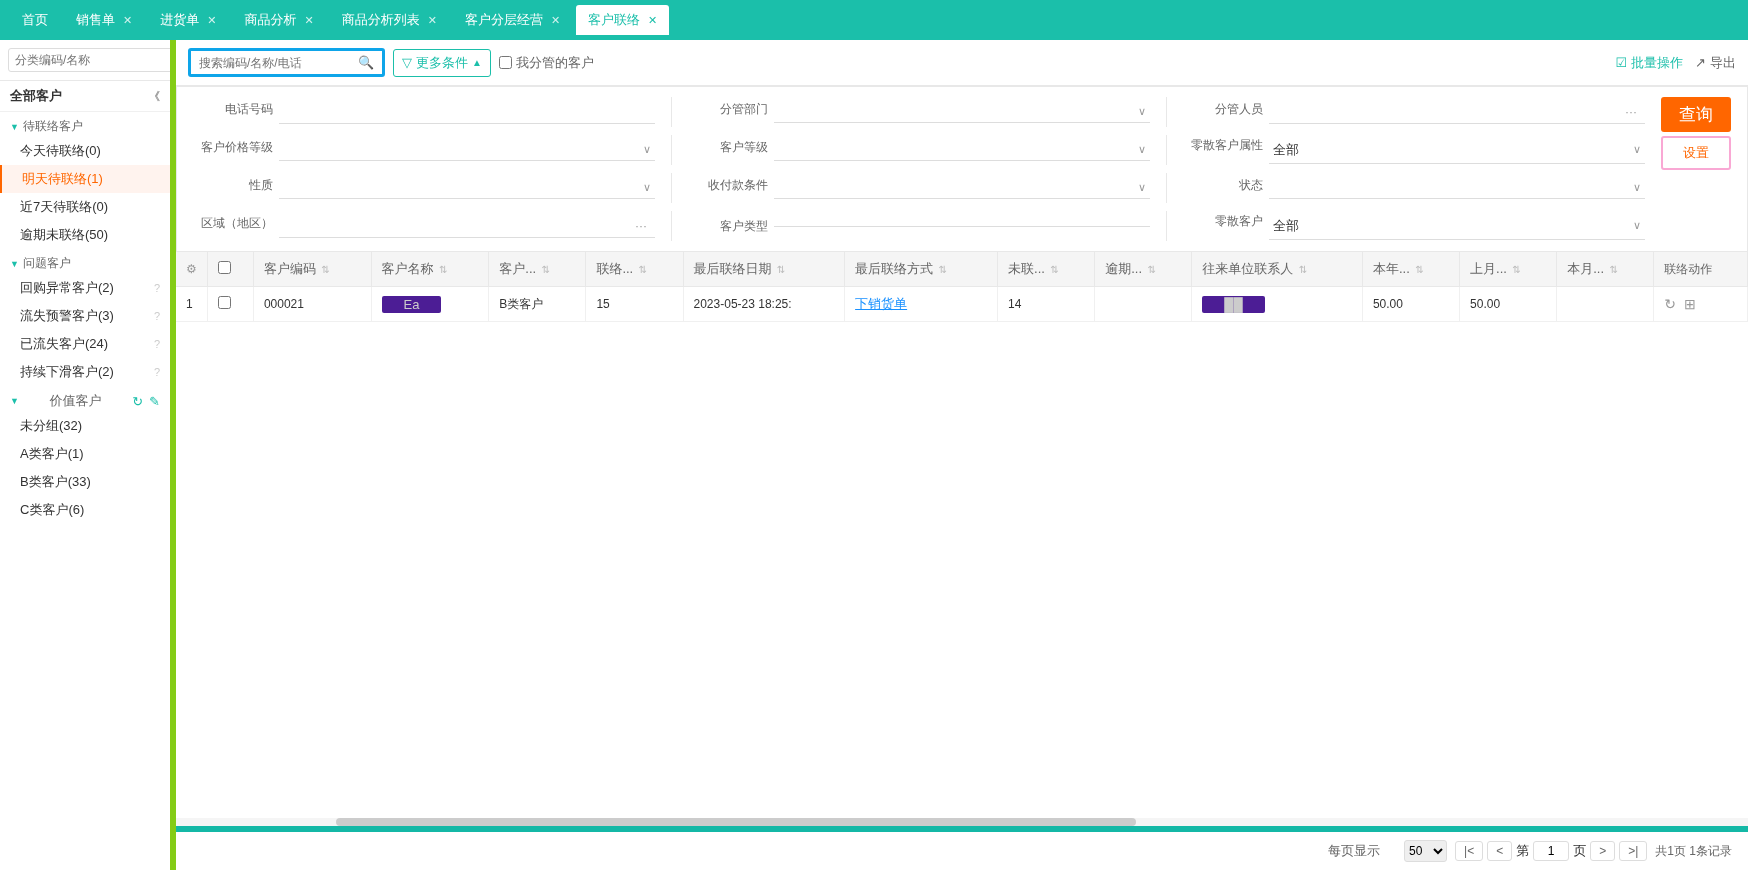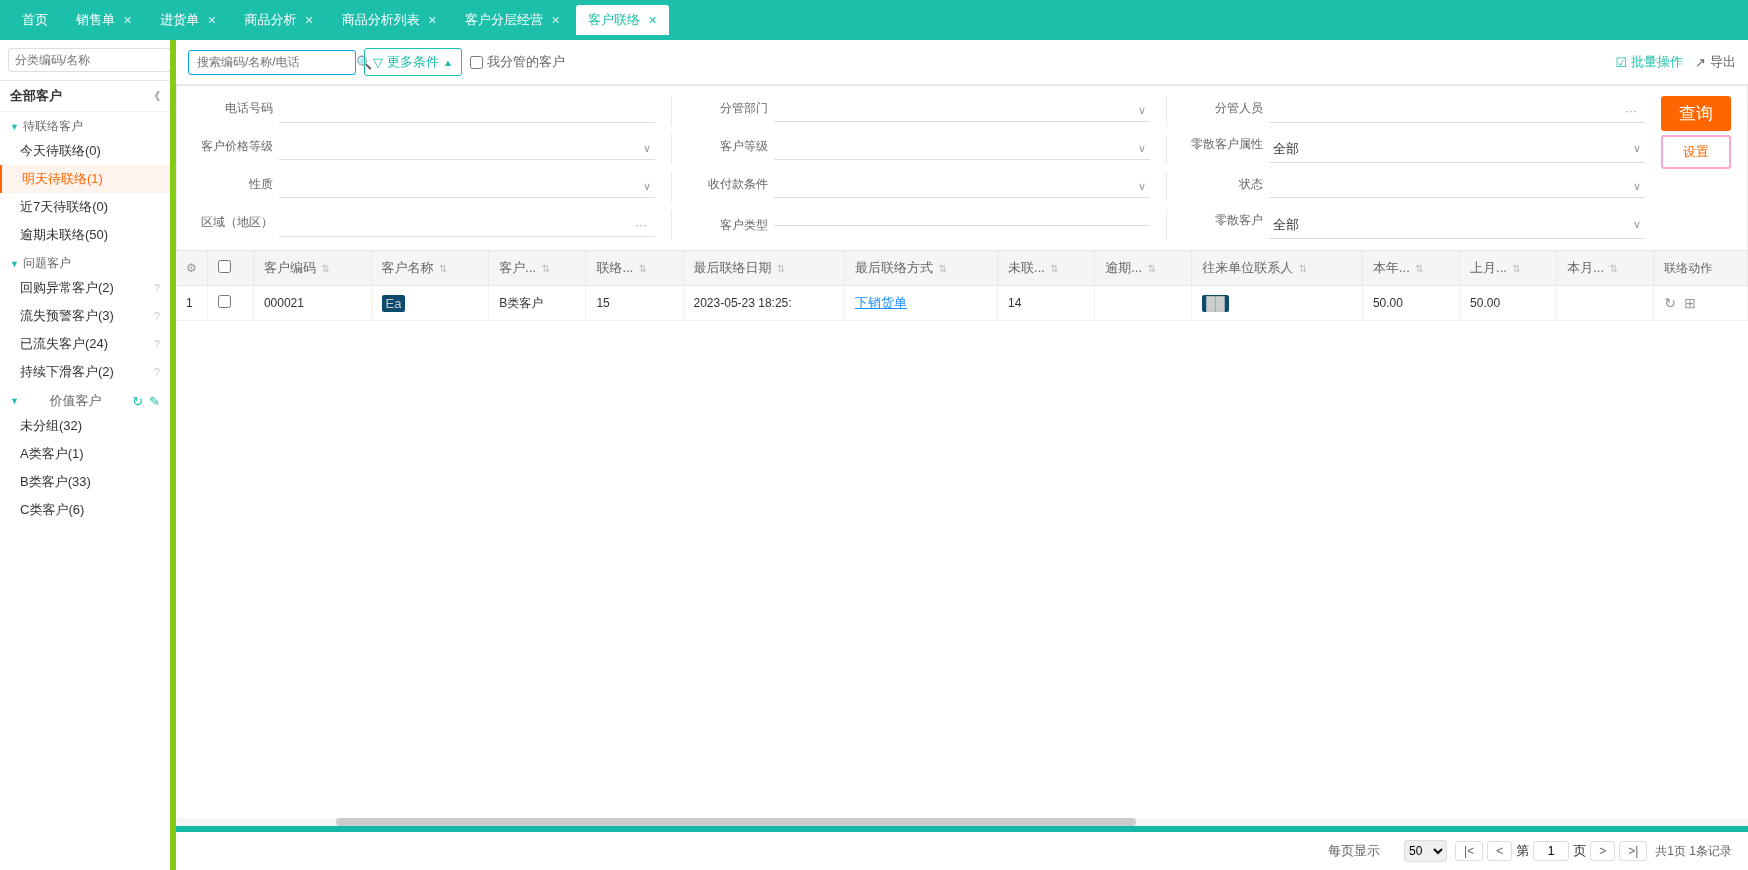--- a/index.html
+++ b/index.html
@@ -26,21 +26,21 @@
     .sidebar-group-title::before { content: '▼'; font-size: 9px; color: #1bbfaa; }
     .sidebar-item { padding: 5px 10px 5px 20px; cursor: pointer; color: #333; font-size: 12px; display: flex; align-items: center; justify-content: space-between; }
     .sidebar-item.active { background: #fff3ee; color: #ff6600; border-left: 2px solid #ff6600; }
     .sidebar-item .help-icon { color: #ccc; font-size: 11px; }
 
     
     .content { flex: 1; display: flex; flex-direction: column; overflow: hidden; }
 
     
     .toolbar { background: #fff; padding: 8px 12px; display: flex; align-items: center; gap: 8px; border-bottom: 1px solid #e8e8e8; }
-    .search-box { display: flex; align-items: center; border: 1px solid #0ea5e9; border-radius: 3px; padding: 4px 8px; gap: 4px; width: 168px; }
+    .search-box { display: flex; align-items: center; border: 3px solid #0ea5e9; border-radius: 3px; padding: 4px 8px; gap: 4px; width: 197px; }
     .search-box input { border: none; outline: none; font-size: 12px; flex: 1; color: #999; }
     .search-icon { color: #999; cursor: pointer; }
     .filter-btn { display: flex; align-items: center; gap: 4px; color: #1bbfaa; cursor: pointer; font-size: 12px; padding: 4px 8px; border: 1px solid #1bbfaa; border-radius: 3px; }
     .filter-btn .arrow { font-size: 10px; }
     .my-customers { display: flex; align-items: center; gap: 4px; color: #666; font-size: 12px; cursor: pointer; }
     .my-customers input[type=checkbox] { cursor: pointer; }
     .toolbar-right { margin-left: auto; display: flex; align-items: center; gap: 12px; }
     .batch-op { color: #1bbfaa; cursor: pointer; font-size: 12px; display: flex; align-items: center; gap: 4px; }
     .export-btn { color: #666; cursor: pointer; font-size: 12px; display: flex; align-items: center; gap: 4px; }
 
@@ -63,21 +63,21 @@
     .table-area { flex: 1; overflow: auto; background: #fff; margin: 0; }
     table { width: 100%; border-collapse: collapse; }
     thead tr { background: #f5f5f5; border-bottom: 1px solid #e8e8e8; }
     th { padding: 8px 10px; text-align: left; font-weight: normal; color: #666; font-size: 12px; border-right: 1px solid #e8e8e8; white-space: nowrap; position: relative; }
     th .sort-icon { color: #bbb; font-size: 10px; margin-left: 2px; }
     td { padding: 8px 10px; border-bottom: 1px solid #f0f0f0; border-right: 1px solid #f0f0f0; font-size: 12px; color: #333; white-space: nowrap; }
     .settings-col { width: 30px; text-align: center; color: #999; cursor: pointer; }
     .link-text { color: #1890ff; cursor: pointer; text-decoration: underline; }
     .action-icons { display: flex; gap: 8px; }
     .action-icon { color: #999; cursor: pointer; font-size: 14px; }
-    .blurred-text { color: #ccc; background: #0c4a6e; border-radius: 2px; padding: 1px 4px; }
+    .blurred-text { color: #ccc; background: #4c1d95; border-radius: 2px; padding: 1px 22px; }
 
     
     .table-footer { background: #fff; border-top: 6px solid #14b8a6; padding: 8px 16px; display: flex; align-items: center; justify-content: flex-end; gap: 8px; }
     .per-page { display: flex; align-items: center; gap: 4px; color: #666; font-size: 12px; }
     .per-page select { border: 1px solid #ddd; border-radius: 3px; padding: 2px 0; font-size: 12px; margin-left: 20px; }
     .pagination { display: flex; align-items: center; gap: 4px; }
     .page-btn { border: 1px solid #ddd; border-radius: 3px; padding: 2px 8px; cursor: pointer; color: #666; font-size: 12px; background: #fff; }
     .page-input { border: 1px solid #ddd; border-radius: 3px; padding: 2px 6px; width: 36px; text-align: center; font-size: 12px; }
     .total-text { color: #666; font-size: 12px; }
     .scrollbar-area { height: 8px; background: #f5f5f5; position: relative; overflow: hidden; }

